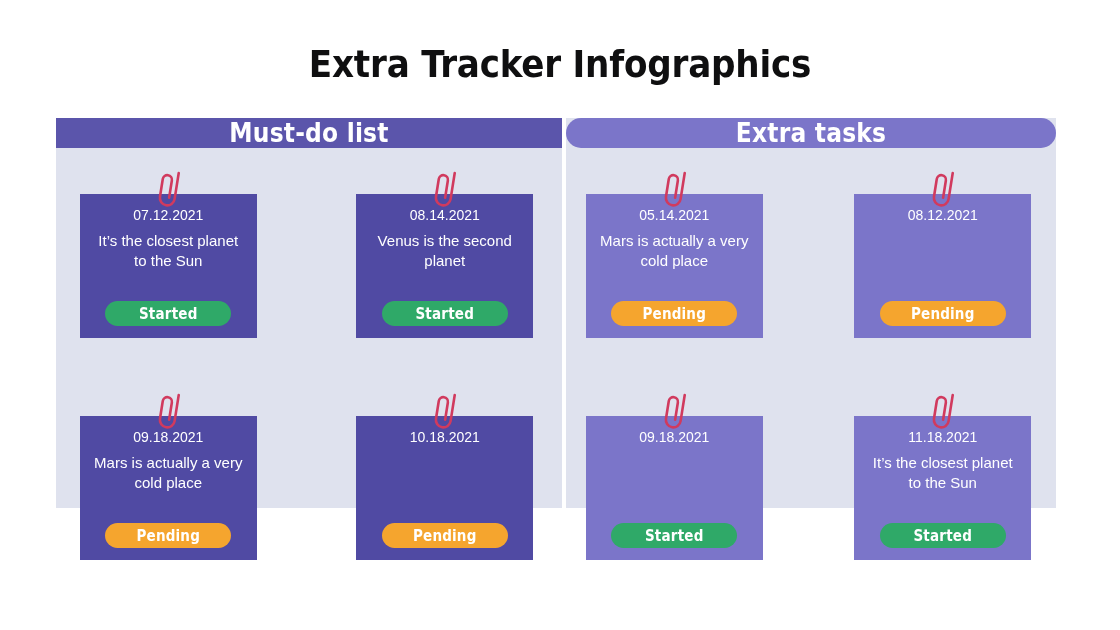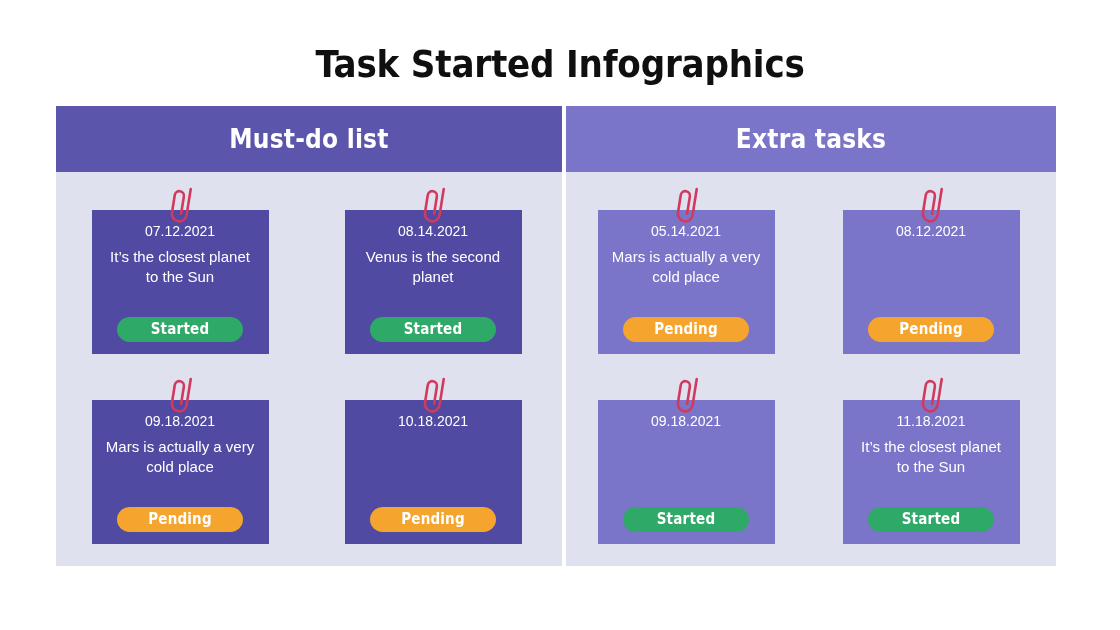--- a/index.html
+++ b/index.html
@@ -33,23 +33,23 @@
     font-weight: bold;
     letter-spacing: -0.2px;
     color: #0f0f10;
     line-height: 1.1;
   }
 
   
   .board {
     position: absolute;
     left: 56px;
-    top: 106px;
+    top: 118px;
     width: 1000px;
-    height: 460px;
+    height: 390px;
     display: flex;
     background: #737373;
   }
 
   .panel {
     position: relative;
     display: flex;
     flex-direction: column;
     background: #dfe2ee;
   }
@@ -62,31 +62,32 @@
     display: flex;
     align-items: center;
     justify-content: center;
     color: #ffffff;
     font-family: "DejaVu Sans Condensed", "Liberation Sans Narrow", "Liberation Sans", sans-serif;
     font-size: 26px;
     font-weight: bold;
     letter-spacing: 0.2px;
   }
   .panel.left  .panel-header { background: #5b55ab; }
-  .panel.right .panel-header { background: #7b75c9; }
+  .panel.right .panel-header { background: #7b75c9; border-radius: 22px; }
 
   .panel-body {
     flex: 1;
     display: grid;
     grid-template-columns: 1fr 1fr;
     grid-template-rows: 1fr 1fr;
     align-items: center;
     justify-items: center;
-    padding: 4px 0 10px 0;
+    padding: 20px 0 10px 0;
     box-sizing: border-box;
+    gap: 47px;
   }
 
   
   .card-slot {
     position: relative;
     width: 182px;
     height: 175px;
   }
 
   .card {
@@ -151,21 +152,21 @@
     width: 36px;
     height: 50px;
     pointer-events: none;
   }
 </style>
 </head>
 <body>
 
 <div class="slide">
 
-  <div class="page-title">Task Started Infographics</div>
+  <div class="page-title">Extra Tracker Infographics</div>
 
   <div class="board">
 
     <div class="panel left">
       <div class="panel-header">Must-do list</div>
       <div class="panel-body">
           <div class="card-slot">
             <div class="card">
               <div class="card-date">07.12.2021</div>
               <div class="card-text">It’s the closest planet to the Sun</div>

